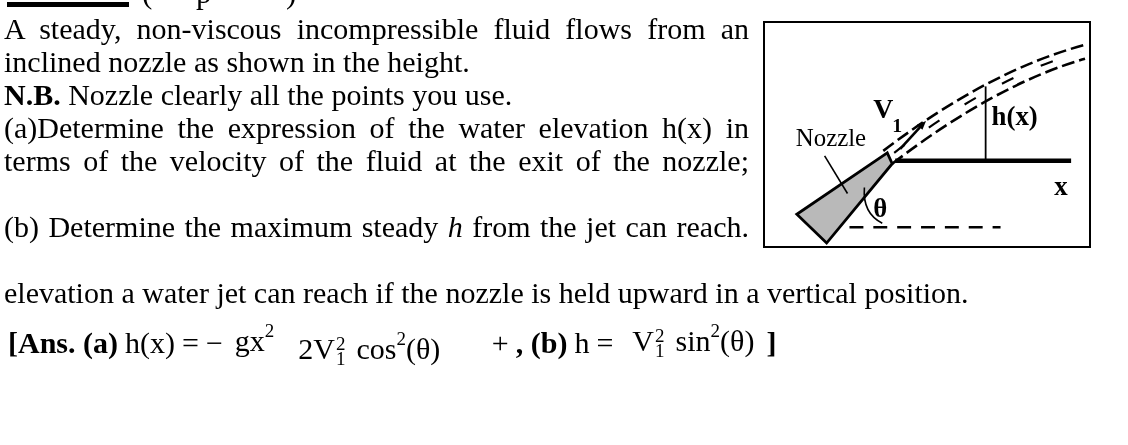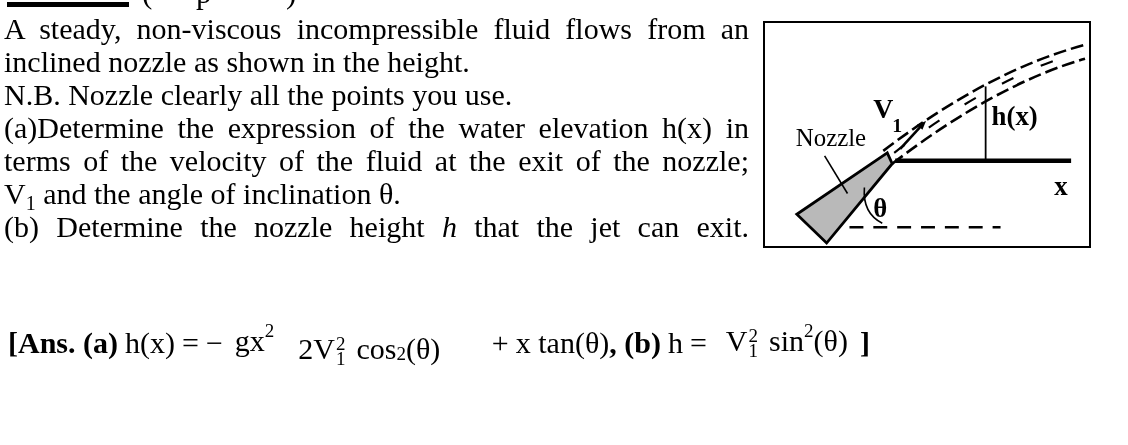--- a/index.html
+++ b/index.html
@@ -11,21 +11,21 @@
   .head-bar{position:absolute;left:7px;top:2px;width:122px;height:5px;background:#000;}
   .head-clip{position:absolute;left:0;top:0;width:420px;height:13px;overflow:hidden;}
   .head-clip span{position:absolute;top:-25px;font-size:31px;line-height:36px;}
   .hc-open{left:142px;}
   .hc-desc{left:196px;}
   .hc-close{left:286px;}
   
   .line{position:absolute;left:4px;width:745px;font-size:30px;line-height:33px;white-space:nowrap;}
   .just{white-space:normal;text-align:justify;text-align-last:justify;}
   .wide{width:1120px;}
-  .line b{font-weight:normal;}
+  .line b{font-weight:bold;}
   .line i{font-style:italic;}
   .vsub{font-size:20px;position:relative;top:6px;line-height:0;}
   
   .figure-box{
     position:absolute;left:763px;top:21px;width:328px;height:227px;
     border:2px solid #000;box-sizing:border-box;background:#fff;
   }
   .figure-box svg{display:block;}
   
   .formula{
@@ -33,21 +33,21 @@
     font-size:30px;line-height:1;white-space:nowrap;
   }
   .formula .bold{font-weight:bold;text-align:center;}
   .tok{display:inline-block;}
   .sp-l{margin-left:7px;}
   .sp-r{margin-right:7px;}
   .fsup{font-size:19px;position:relative;top:-10px;line-height:0;}
   .frac{display:inline-flex;flex-direction:row;align-items:center;vertical-align:middle;}
   .frac .num,.frac .den{display:flex;align-items:center;padding:2px 12px;}
   .frac .num{padding-bottom:6px;}
-  .frac .den{padding-top:14px;align-items:flex-end;}
+  .frac .den{padding-top:14px;}
   .fbar{align-self:stretch;height:0;border-top:2.4px solid #000;}
   .frac1{min-width:262px;}
   .frac2{min-width:146px;}
   .vstack{display:inline-flex;flex-direction:column;align-items:flex-start;font-size:19px;line-height:15px;margin:0 2px 0 1px;transform:translateY(2px);}
   .gap{display:inline-block;width:9px;}
 </style>
 </head>
 <body>
 
 <div class="page">
@@ -57,22 +57,22 @@
     <span class="hc-open">(</span>
     <span class="hc-desc">p</span>
     <span class="hc-close">)</span>
   </div>
 
   <div class="line just" style="top:12px">A steady, non-viscous incompressible fluid flows from an</div>
   <div class="line" style="top:45px">inclined nozzle as shown in the height.</div>
   <div class="line" style="top:78px"><b>N.B.</b><span> Nozzle clearly all the points you use.</span></div>
   <div class="line just" style="top:111px">(a)Determine the expression of the water elevation h(x) in</div>
   <div class="line just" style="top:144px">terms of the velocity of the fluid at the exit of the nozzle;</div>
-  <div class="line" style="top:177px"><span>V</span><span class="vsub">1</span><span> and the angle of inclination θ.</span></div>
-  <div class="line just" style="top:210px"><span>(b) Determine the nozzle height </span><i>h</i><span> that the jet can exit.</span></div>
+  <div class="line just" style="top:210px"><span>(b) Determine the maximum steady </span><i>h</i><span> from the jet can reach.</span></div>
+  <div class="line wide" style="top:276px">elevation a water jet can reach if the nozzle is held upward in a vertical position.</div>
 
   <div class="figure-box">
     <svg width="324" height="223" viewBox="0 0 326 225" preserveAspectRatio="none">
 
       <path d="M119,129 Q225,48 322,22" fill="none" stroke="#000" stroke-width="2.6" stroke-dasharray="13 5"></path>
       <path d="M128,142 Q232,62 322,36" fill="none" stroke="#000" stroke-width="2.6" stroke-dasharray="13 5"></path>
       <path d="M130,131 Q229,55 318,29" fill="none" stroke="#000" stroke-width="2.2" stroke-dasharray="13 30"></path>
 
       <line x1="136" y1="127" x2="157" y2="104" stroke="#000" stroke-width="2.6"></line>
       <polygon points="162,99 158.4,107.8 152.8,102.7" fill="#000"></polygon>
@@ -115,21 +115,20 @@
             <span>2</span>
             <span>1</span>
           </span>
           <span class="gap"></span>
           <span>cos</span>
           <span class="fsup">2</span>
           <span>(θ)</span>
       </span>
     </span>
     <span class="tok sp-l sp-r">+</span>
-    <span class="tok">x tan(θ)</span>
     <span class="tok bold sp-r">, (b)</span>
     <span class="tok">h</span>
     <span class="tok sp-l sp-r">=</span>
     <span class="frac frac2">
       <span class="num">
         <span>V</span>
           <span class="vstack">
             <span>2</span>
             <span>1</span>
           </span>

